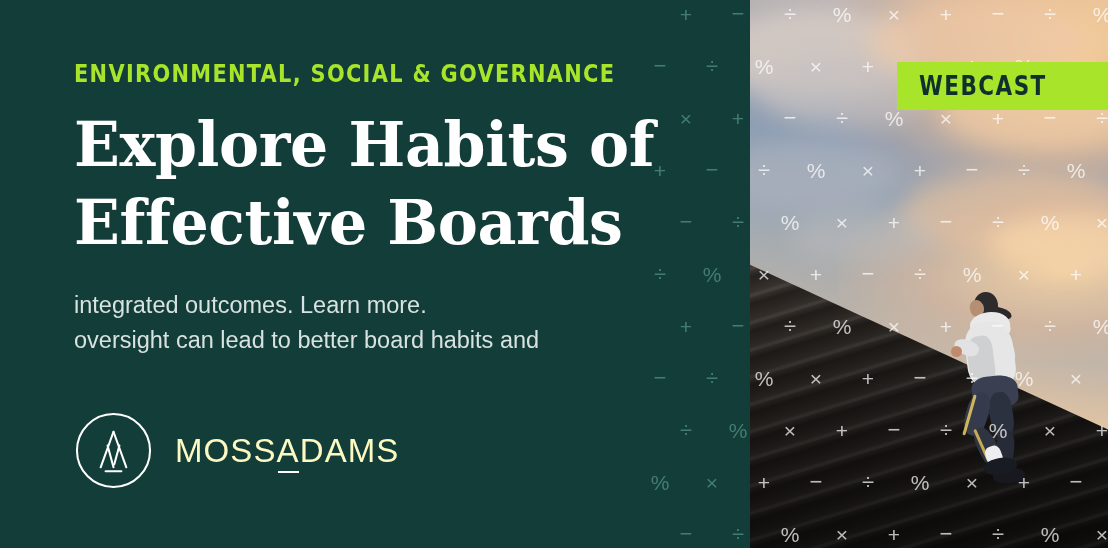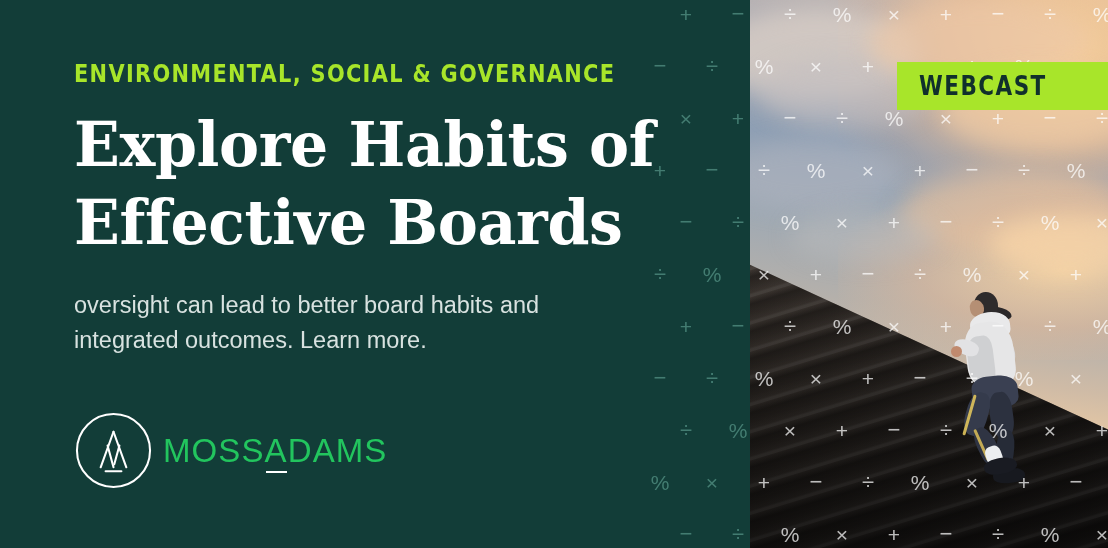--- a/index.html
+++ b/index.html
@@ -83,26 +83,26 @@
     align-items: center;
     z-index: 4;
   }
   .logo-mark {
     width: 79px;
     height: 79px;
     flex: 0 0 79px;
     display: block;
   }
   .logo-word {
-    margin-left: 10px;
+    margin-left: 22px;
     font-family: "Liberation Sans", sans-serif;
     font-weight: 400;
     font-size: 33px;
     letter-spacing: 1.1px;
-    color: #22c55e;
+    color: #fef9c3;
     line-height: 1;
     position: relative;
     white-space: nowrap;
   }
   .logo-word .underline-a {
     position: relative;
     display: inline-block;
   }
   .logo-word .underline-a::after {
     content: "";
@@ -451,22 +451,22 @@
 
   <div class="content">
     <div class="eyebrow">ENVIRONMENTAL, SOCIAL &amp; GOVERNANCE</div>
 
     <h1 class="headline">
       <span class="hl-line">Explore Habits of</span>
       <span class="hl-line">Effective Boards</span>
     </h1>
 
     <p class="subcopy">
+      <span class="sub-line">integrated outcomes. Learn more.</span>
       <span class="sub-line">oversight can lead to better board habits and</span>
-      <span class="sub-line">integrated outcomes. Learn more.</span>
     </p>
   </div>
 
   <div class="logo">
     <svg class="logo-mark" viewBox="0 0 80 80">
       <circle cx="40" cy="40" r="37" fill="none" stroke="#ffffff" stroke-width="2.1"></circle>
       <path d="M40 21 L27 57" fill="none" stroke="#ffffff" stroke-width="2.1" stroke-linecap="round"></path>
       <path d="M40 21 L53 57" fill="none" stroke="#ffffff" stroke-width="2.1" stroke-linecap="round"></path>
       <path d="M34 35 L40 57" fill="none" stroke="#ffffff" stroke-width="2.1" stroke-linecap="round"></path>
       <path d="M46 35 L40.8 54" fill="none" stroke="#ffffff" stroke-width="2.1" stroke-linecap="round"></path>

